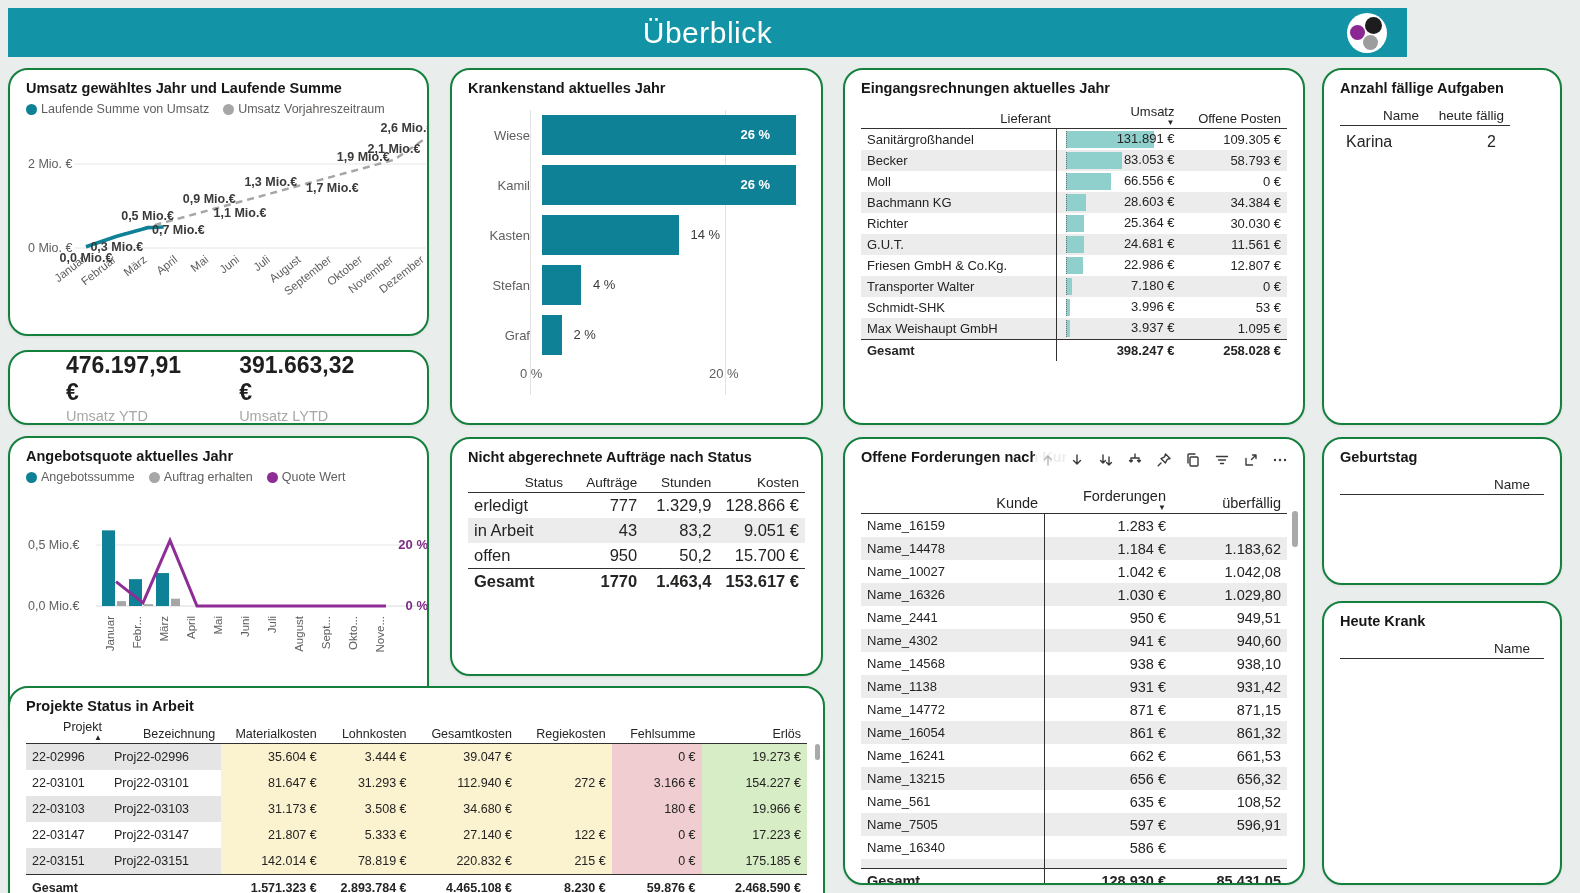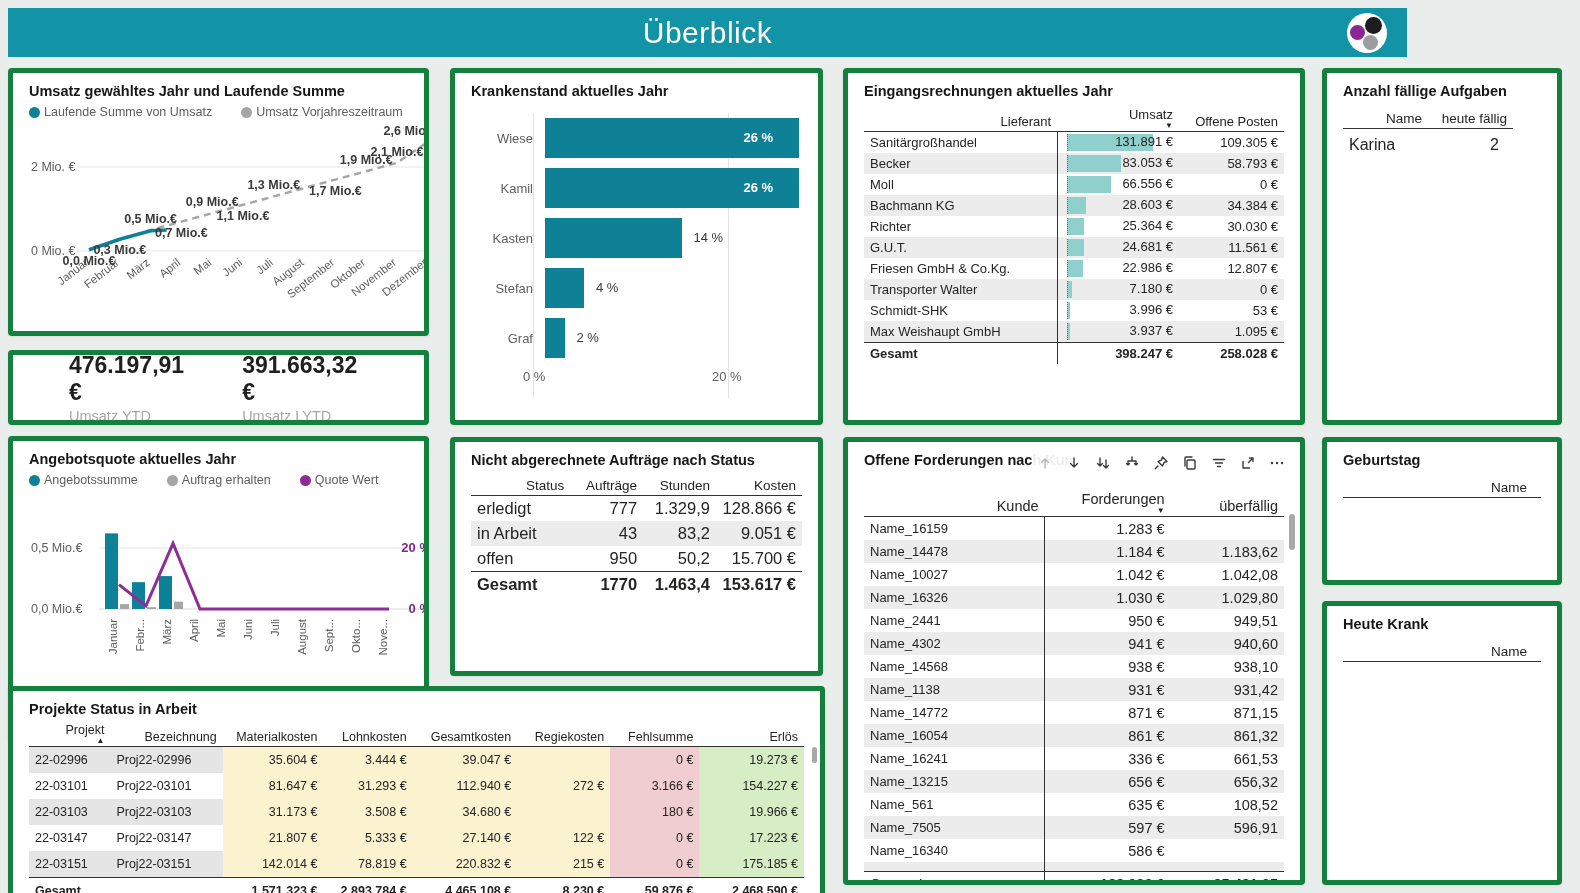--- a/index.html
+++ b/index.html
@@ -2,21 +2,21 @@
 <html><head>
 <meta charset="utf-8">
 <style>
   html,body{margin:0;padding:0}
   body{
     width:1580px;height:893px;position:relative;overflow:hidden;
     background:#e9edec;color:#252423;
     font-family:"Liberation Sans",sans-serif;
   }
   .card{
-    position:absolute;background:#fff;border:5px solid #15803d;border-radius:4px;
+    position:absolute;background:#fff;border:2px solid #15803d;border-radius:20px;
     box-shadow:0 1px 3px rgba(0,0,0,.07);box-sizing:border-box;padding:10px 16px;overflow:hidden;
   }
   .card-title{font-weight:700;font-size:14.5px;color:#171717;white-space:nowrap;overflow:hidden}
   
   #topbar{position:absolute;left:8px;top:8px;width:1399px;height:49px;background:#1294a6;
     display:flex;align-items:center;justify-content:center}
   .topbar-title{color:#fff;font-size:30px;font-weight:400;letter-spacing:.5px}
   .logo{position:absolute;right:20px;top:50%;transform:translateY(-50%);width:40px;height:40px;
     background:#fff;border-radius:50%;overflow:hidden}
   .logo .dot{position:absolute;border-radius:50%}
@@ -29,21 +29,21 @@
   #card-angebot{left:8px;top:436px;width:421px;height:307px}
   #card-projekte{left:8px;top:686px;width:817px;height:243px}
   #card-kranken{left:450px;top:68px;width:373px;height:357px}
   #card-auftraege{left:450px;top:437px;width:373px;height:239px}
   #card-eingang{left:843px;top:68px;width:462px;height:357px}
   #card-forderungen{left:843px;top:437px;width:462px;height:448px}
   #card-aufgaben{left:1322px;top:68px;width:240px;height:357px}
   #card-geburtstag{left:1322px;top:437px;width:240px;height:148px}
   #card-krank{left:1322px;top:601px;width:240px;height:284px}
   
-  .legend{display:flex;gap:29px;margin:6px 0 2px 0;font-size:12.5px;color:#605e5c;flex-wrap:nowrap}
+  .legend{display:flex;gap:14px;margin:6px 0 2px 0;font-size:12.5px;color:#605e5c;flex-wrap:nowrap}
   .lg-item{display:flex;align-items:center;gap:4px;white-space:nowrap}
   .lg-dot{width:11px;height:11px;border-radius:50%;display:inline-block}
   
   .kpi-accent{width:5px;height:48px;background:#a6a6a6;border-radius:2px;margin:0 30px 0 10px}
   .kpi-block{margin-right:58px}
   .kpi-value{font-size:23px;font-weight:700;color:#1f1f1f}
   .kpi-label{font-size:14.5px;color:#a9a7a5;margin-top:2px}
   
   #kranken-plot{position:relative;margin-top:14px;height:285px}
   .kr-grid{position:absolute;top:0;bottom:0;width:1px;background:#e3e3e3}
@@ -636,21 +636,21 @@
           <td class="num vline">871 €</td>
           <td class="num">871,15</td>
         </tr>
         <tr class="band">
           <td class="kunde">Name_16054</td>
           <td class="num vline">861 €</td>
           <td class="num">861,32</td>
         </tr>
         <tr class="">
           <td class="kunde">Name_16241</td>
-          <td class="num vline">336 €</td>
+          <td class="num vline">662 €</td>
           <td class="num">661,53</td>
         </tr>
         <tr class="band">
           <td class="kunde">Name_13215</td>
           <td class="num vline">656 €</td>
           <td class="num">656,32</td>
         </tr>
         <tr class="">
           <td class="kunde">Name_561</td>
           <td class="num vline">635 €</td>

